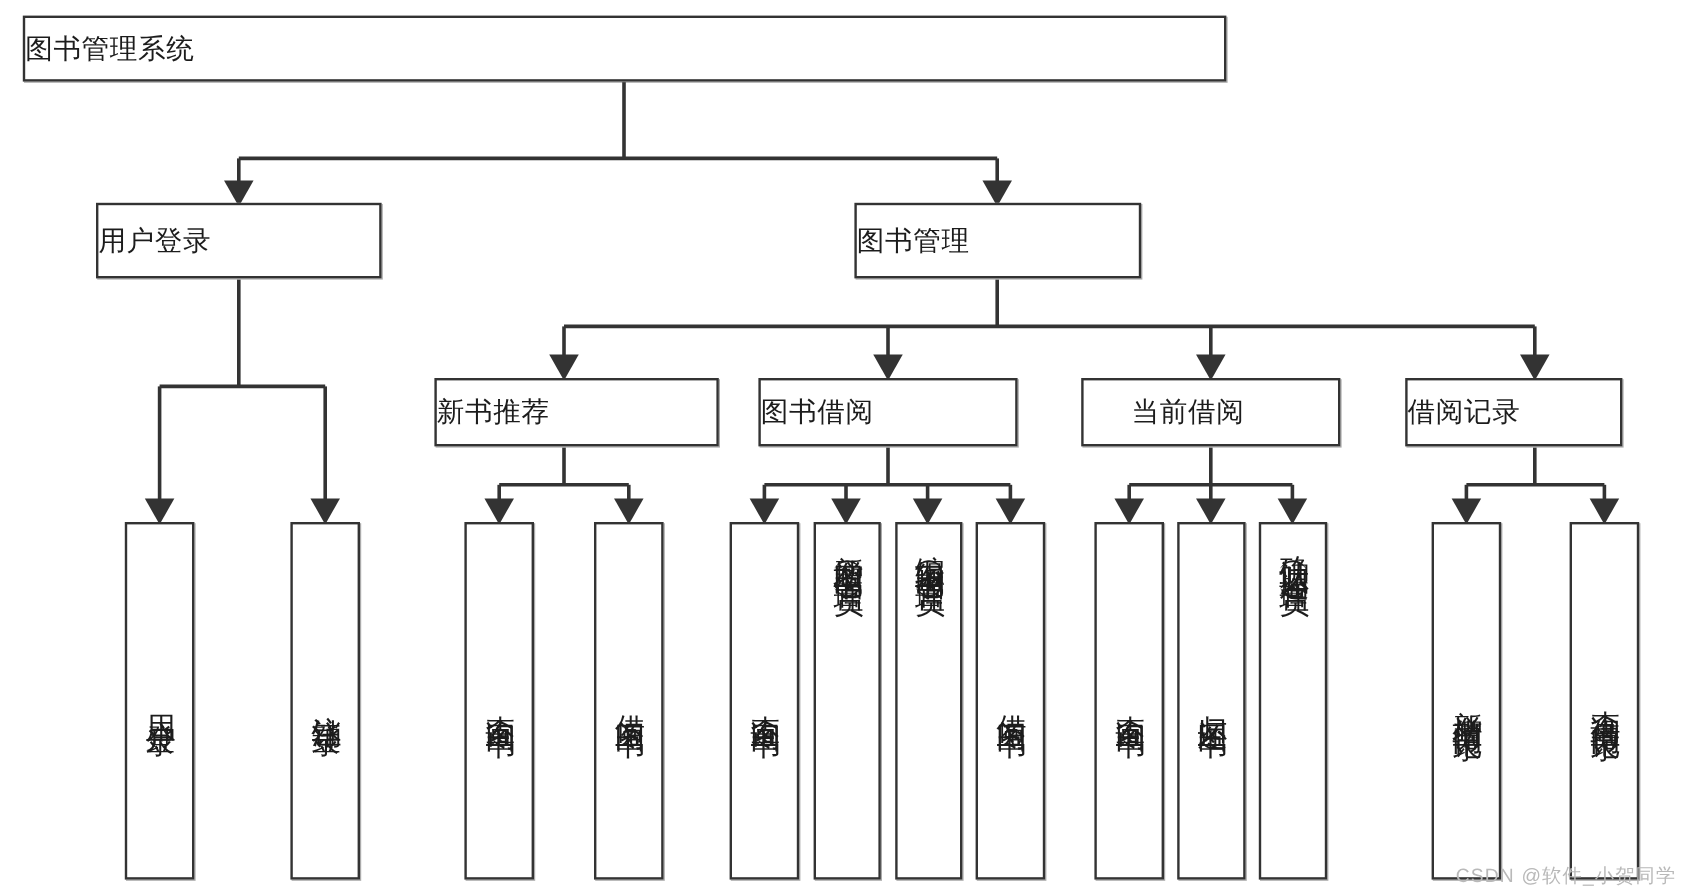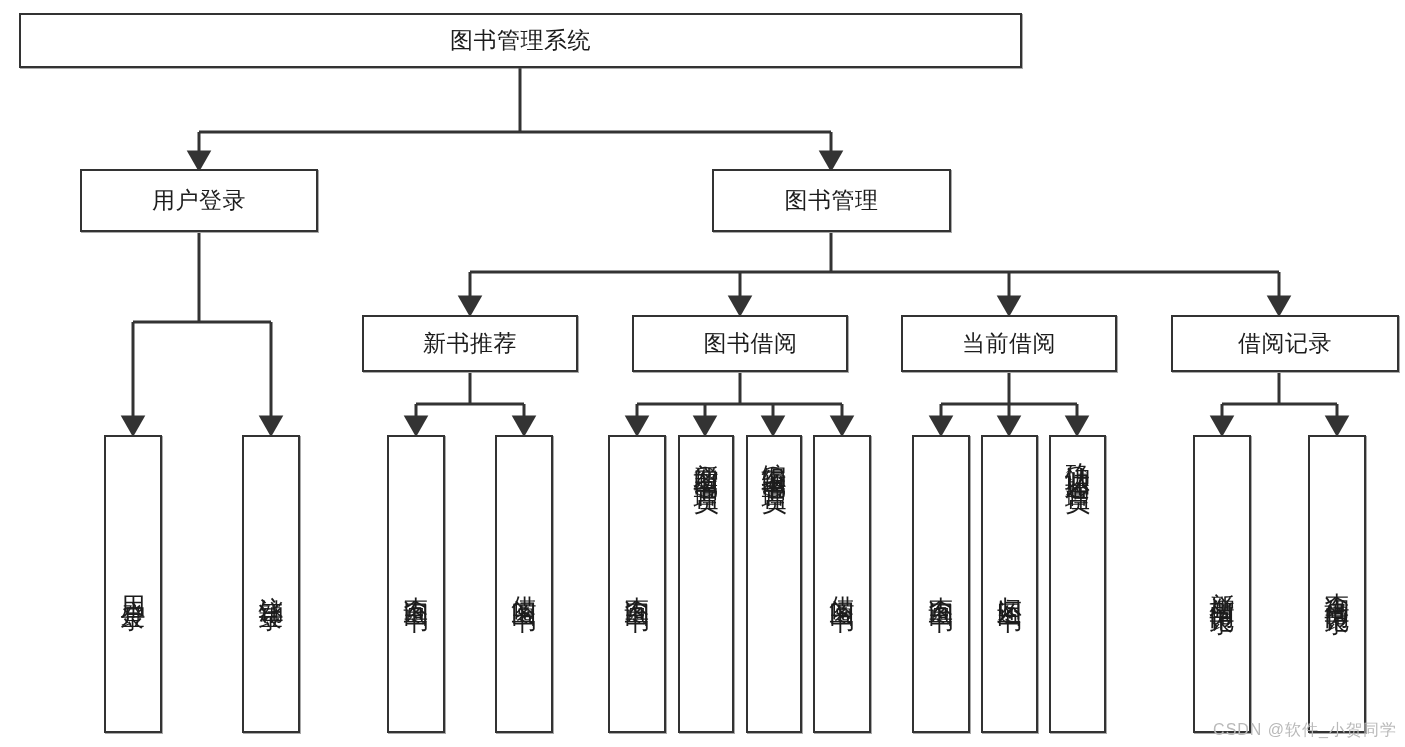--- a/index.html
+++ b/index.html
@@ -18,21 +18,21 @@
     overflow: hidden;
   }
   .node {
     position: absolute;
     box-sizing: border-box;
     background: #ffffff;
     border: 2px solid #333333;
     box-shadow: 1px 1px 0 0 rgba(100,100,100,0.55);
     display: flex;
     align-items: center;
-    justify-content: center;
+    justify-content: flex-start;
   }
   .node-label {
     color: #1c1c1c;
     letter-spacing: 0.5px;
     line-height: 1.18;
     text-align: center;
     white-space: nowrap;
   }
   .node.horiz .node-label {
     font-size: 23px;
@@ -131,33 +131,33 @@
   </div>
 
   <div class="node horiz" style="left:80px; top:169px; width:238px; height:63px;">
     <span class="node-label">用户登录</span>
   </div>
 
   <div class="node horiz" style="left:712px; top:169px; width:239px; height:63px;">
     <span class="node-label">图书管理</span>
   </div>
 
-  <div class="node horiz" style="left:362px; top:315px; width:216px; height:57px;">
+  <div class="node horiz" style="left:362px; top:315px; width:237px; height:57px;">
     <span class="node-label">新书推荐</span>
   </div>
 
-  <div class="node horiz" style="left:632px; top:315px; width:216px; height:57px;padding-left:21px;">
+  <div class="node horiz" style="left:632px; top:315px; width:216px; height:57px;">
     <span class="node-label">图书借阅</span>
   </div>
 
-  <div class="node horiz" style="left:901px; top:315px; width:216px; height:57px;">
+  <div class="node horiz" style="left:901px; top:315px; width:216px; height:57px;padding-left:40px;">
     <span class="node-label">当前借阅</span>
   </div>
 
-  <div class="node horiz" style="left:1171px; top:315px; width:228px; height:57px;">
+  <div class="node horiz" style="left:1171px; top:315px; width:181px; height:57px;">
     <span class="node-label">借阅记录</span>
   </div>
 
   <div class="node vert centered" style="left:104px; top:435px; width:58px; height:298px;">
     <span class="node-label">用户登录</span>
   </div>
 
   <div class="node vert centered" style="left:242px; top:435px; width:58px; height:298px;">
     <span class="node-label">注销登录</span>
   </div>

